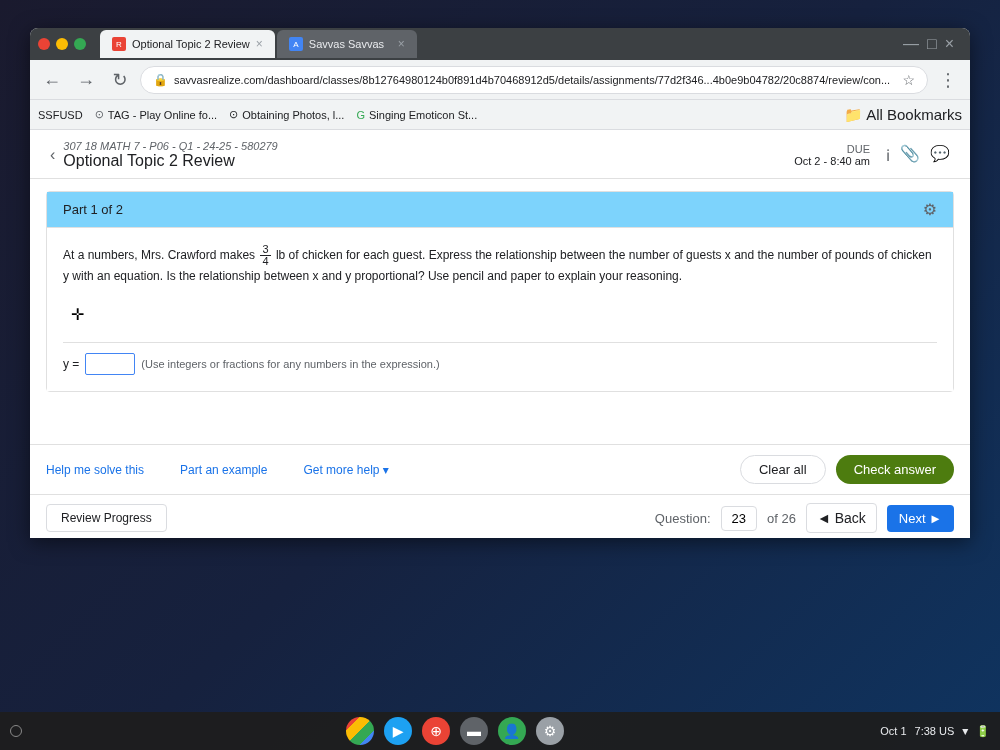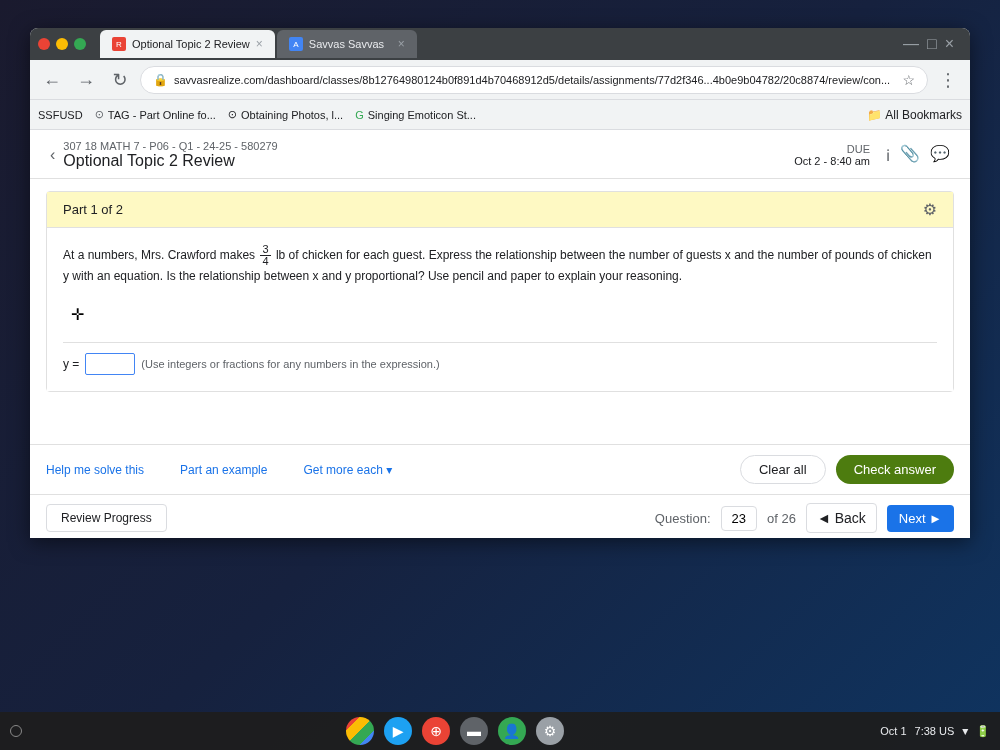--- a/index.html
+++ b/index.html
@@ -156,21 +156,21 @@
     }
     .bookmark-item {
       display: flex;
       align-items: center;
       gap: 4px;
       cursor: pointer;
       white-space: nowrap;
     }
     .bookmarks-right {
       margin-left: auto;
-      font-size: 12px;
+      font-size: 15px;
       color: #202124;
     }
 
     
     .content-area {
       flex: 1;
       background: #fff;
       overflow-y: auto;
       display: flex;
       flex-direction: column;
@@ -190,20 +190,21 @@
       font-size: 16px;
       cursor: pointer;
       margin-right: 8px;
     }
     .assignment-info {
       flex: 1;
     }
     .assignment-class {
       font-size: 11px;
       color: #5f6368;
+      font-style: italic;
     }
     .assignment-title {
       font-size: 16px;
       font-weight: 500;
       color: #202124;
     }
     .due-section {
       text-align: right;
       font-size: 11px;
     }
@@ -221,21 +222,21 @@
     }
 
     
     .question-container {
       margin: 12px 16px;
       border: 1px solid #e0e0e0;
       border-radius: 4px;
       background: #fafafa;
     }
     .question-header {
-      background: #fef9c3;
+      background: #7dd3fc;
       padding: 8px 16px;
       display: flex;
       align-items: center;
       justify-content: space-between;
       border-bottom: 1px solid #e0e0e0;
     }
     .part-label {
       font-size: 13px;
       font-weight: 500;
       color: #202124;
@@ -495,21 +496,21 @@
       </div>
       <button class="nav-btn">⋮</button>
     </div>
 
     <div class="bookmarks-bar">
       <div class="bookmark-item">
         <span>SSFUSD</span>
       </div>
       <div class="bookmark-item">
         <span style="color:#5f6368">⊙</span>
-        <span>TAG - Part Online fo...</span>
+        <span>TAG - Play Online fo...</span>
       </div>
       <div class="bookmark-item">
         <span>⊙</span>
         <span>Obtaining Photos, l...</span>
       </div>
       <div class="bookmark-item">
         <span style="color:#34a853">G</span>
         <span>Singing Emoticon St...</span>
       </div>
       <div class="bookmarks-right">
@@ -559,21 +560,21 @@
             <span class="equation-hint">(Use integers or fractions for any numbers in the expression.)</span>
           </div>
         </div>
       </div>
 
       <div style="flex:1; min-height: 40px;"></div>
 
       <div class="action-bar">
         <a class="action-link">Help me solve this</a>
         <a class="action-link">Part an example</a>
-        <a class="action-link">Get more each ▾</a>
+        <a class="action-link">Get more help ▾</a>
         <div class="action-right">
           <button class="clear-btn">Clear all</button>
           <button class="check-btn">Check answer</button>
         </div>
       </div>
 
       <div class="nav-footer">
         <button class="review-progress-btn">Review Progress</button>
         <div class="question-nav">
           <span class="question-label">Question:</span>

